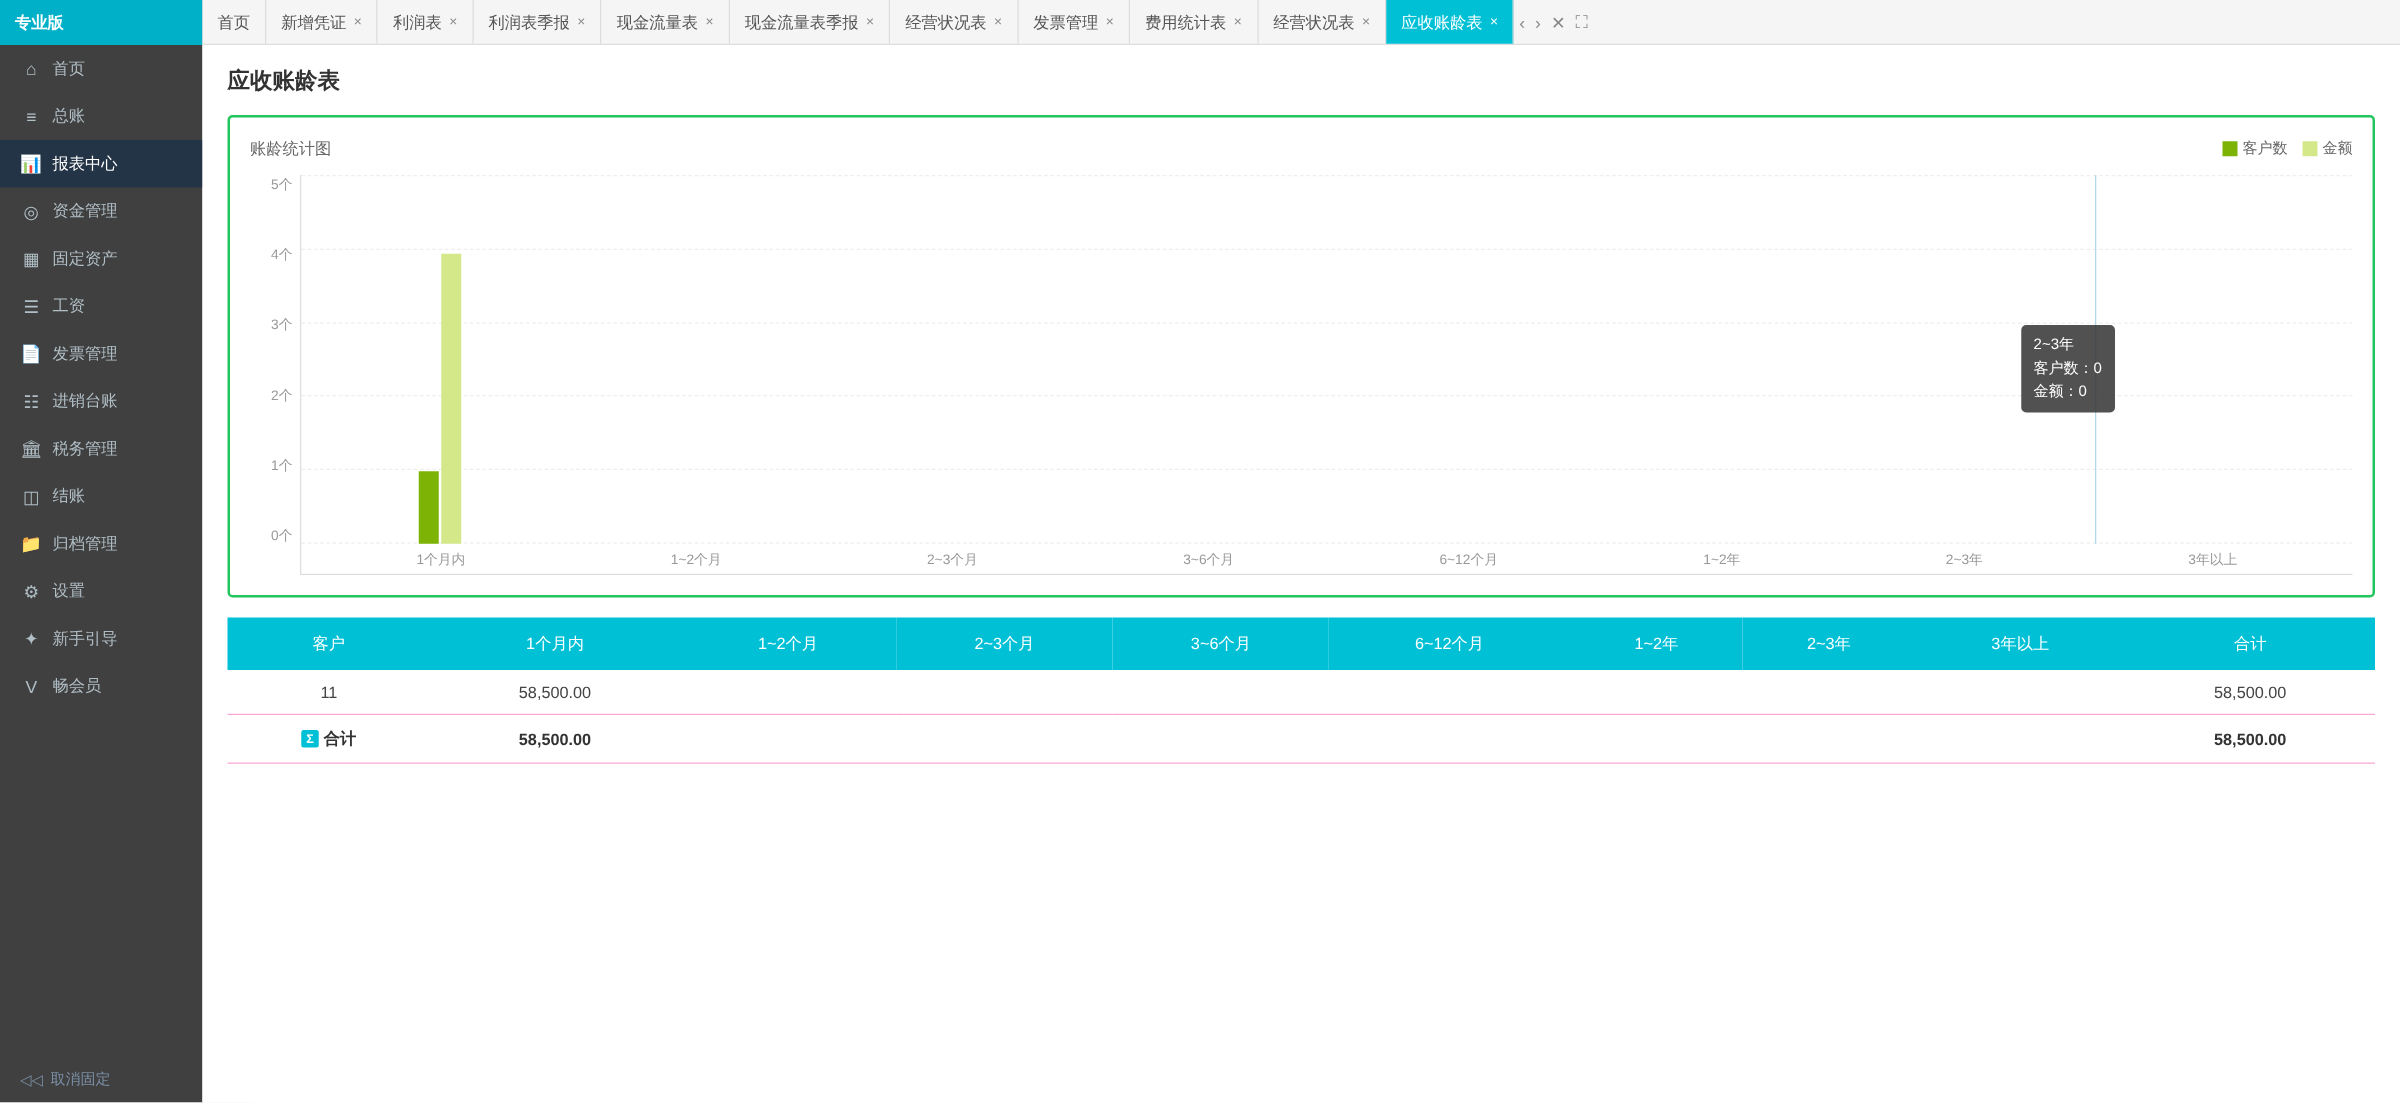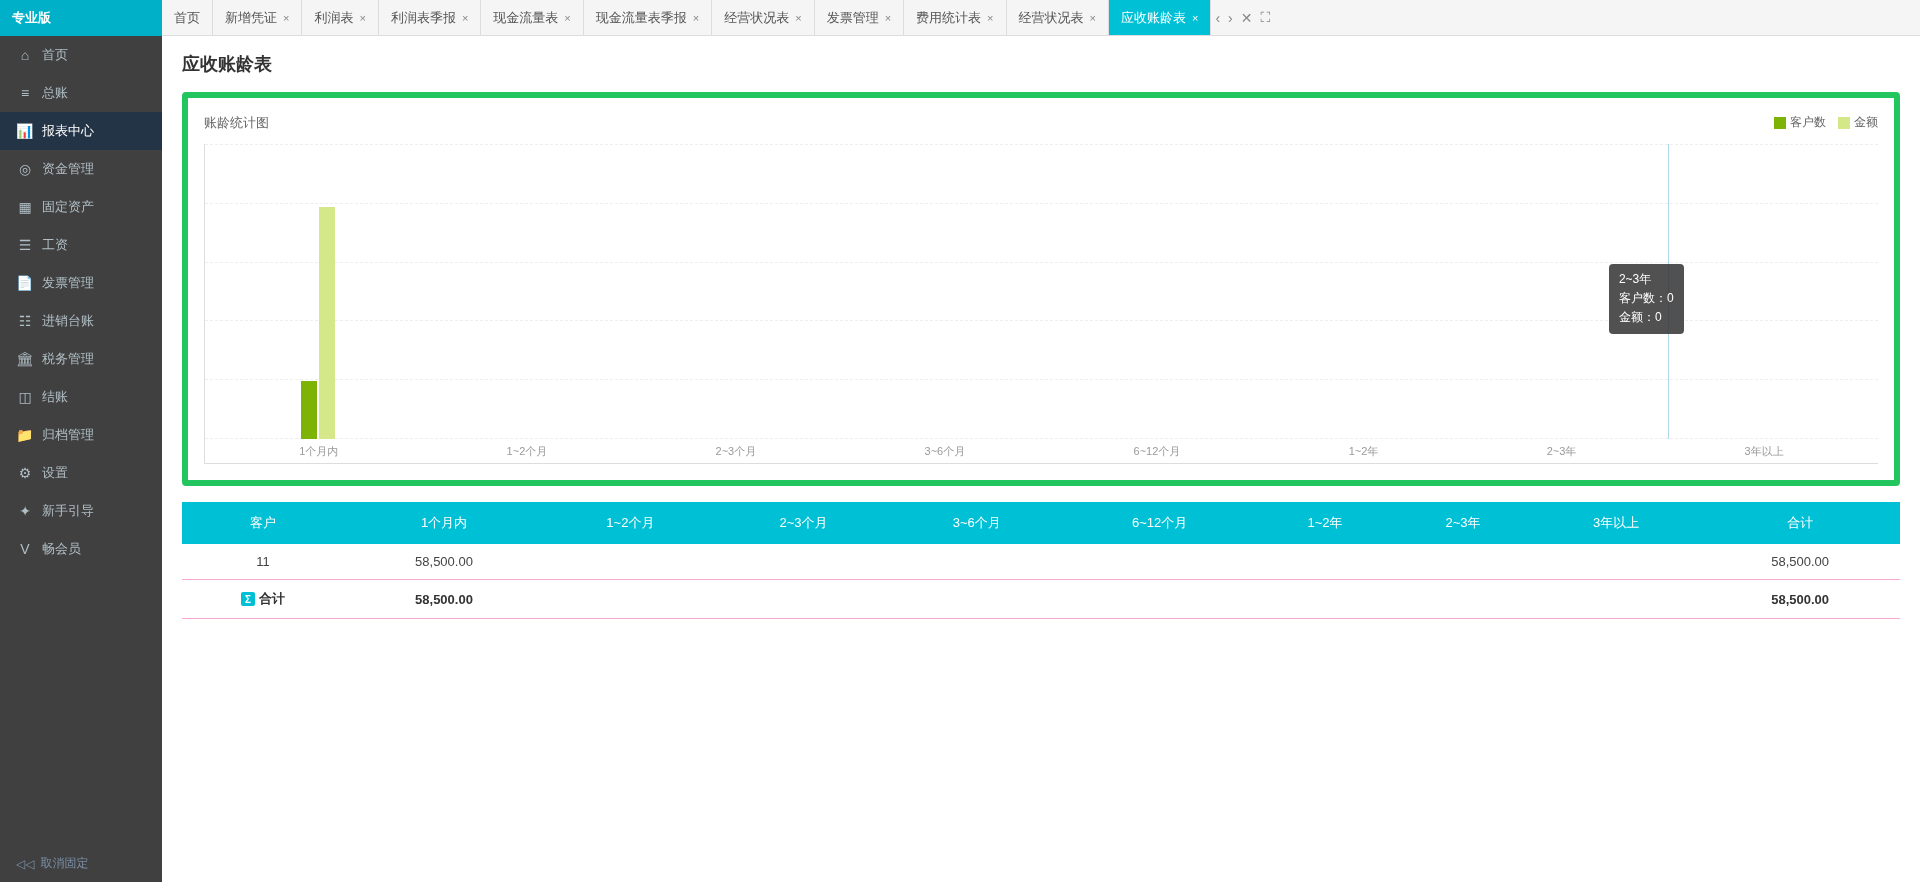--- a/index.html
+++ b/index.html
@@ -153,21 +153,21 @@
       gap: 4px;
       cursor: pointer;
       color: #555;
       font-size: 13px;
       padding: 4px 8px;
     }
 
     
     .chart-container {
       background: white;
-      border: 6px solid #22c55e;
+      border: 2px solid #22c55e;
       border-radius: 4px;
       padding: 16px;
       margin-bottom: 16px;
       position: relative;
     }
     .chart-title {
       font-size: 13px;
       color: #666;
       margin-bottom: 12px;
     }
@@ -476,20 +476,28 @@
           <span>客户数</span>
         </div>
         <div class="legend-item">
           <div class="legend-dot" style="background:#d4e88a;"></div>
           <span>金额</span>
         </div>
       </div>
 
       <div class="chart-area">
 
+        <div class="y-axis-left">
+          <span>5个</span>
+          <span>4个</span>
+          <span>3个</span>
+          <span>2个</span>
+          <span>1个</span>
+          <span>0个</span>
+        </div>
 
         <div class="chart-inner">
 
           <div class="chart-grid">
             <div class="grid-line"></div>
             <div class="grid-line"></div>
             <div class="grid-line"></div>
             <div class="grid-line"></div>
             <div class="grid-line"></div>
             <div class="grid-line"></div>

